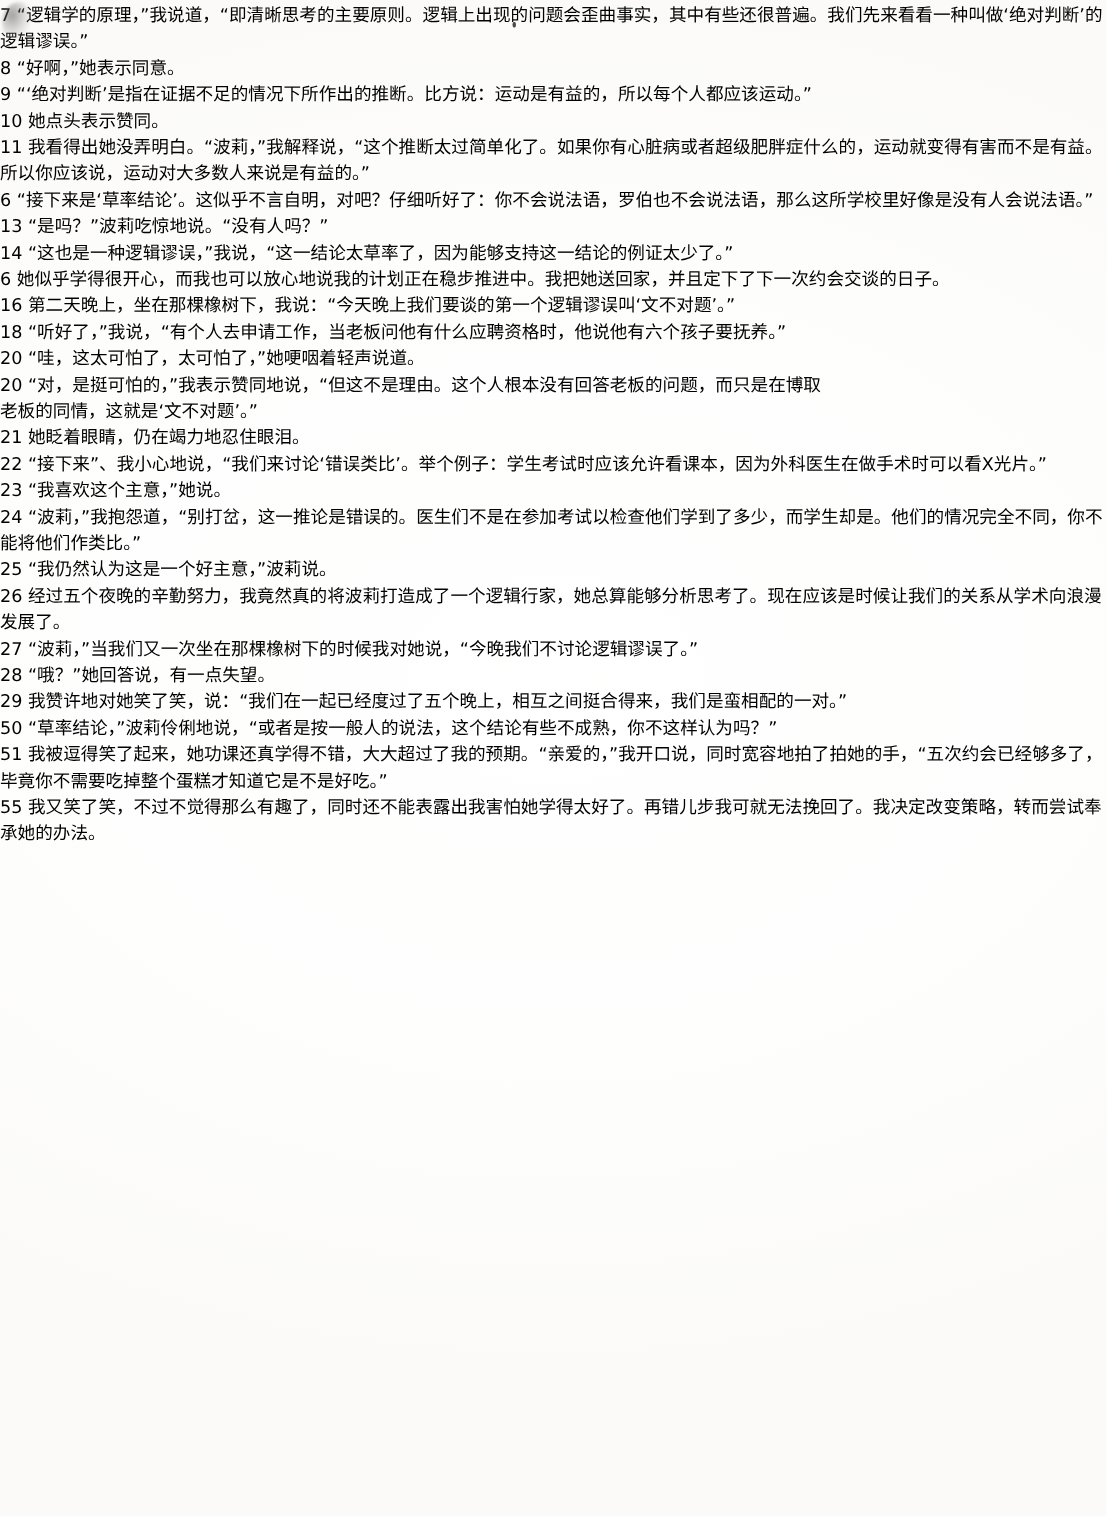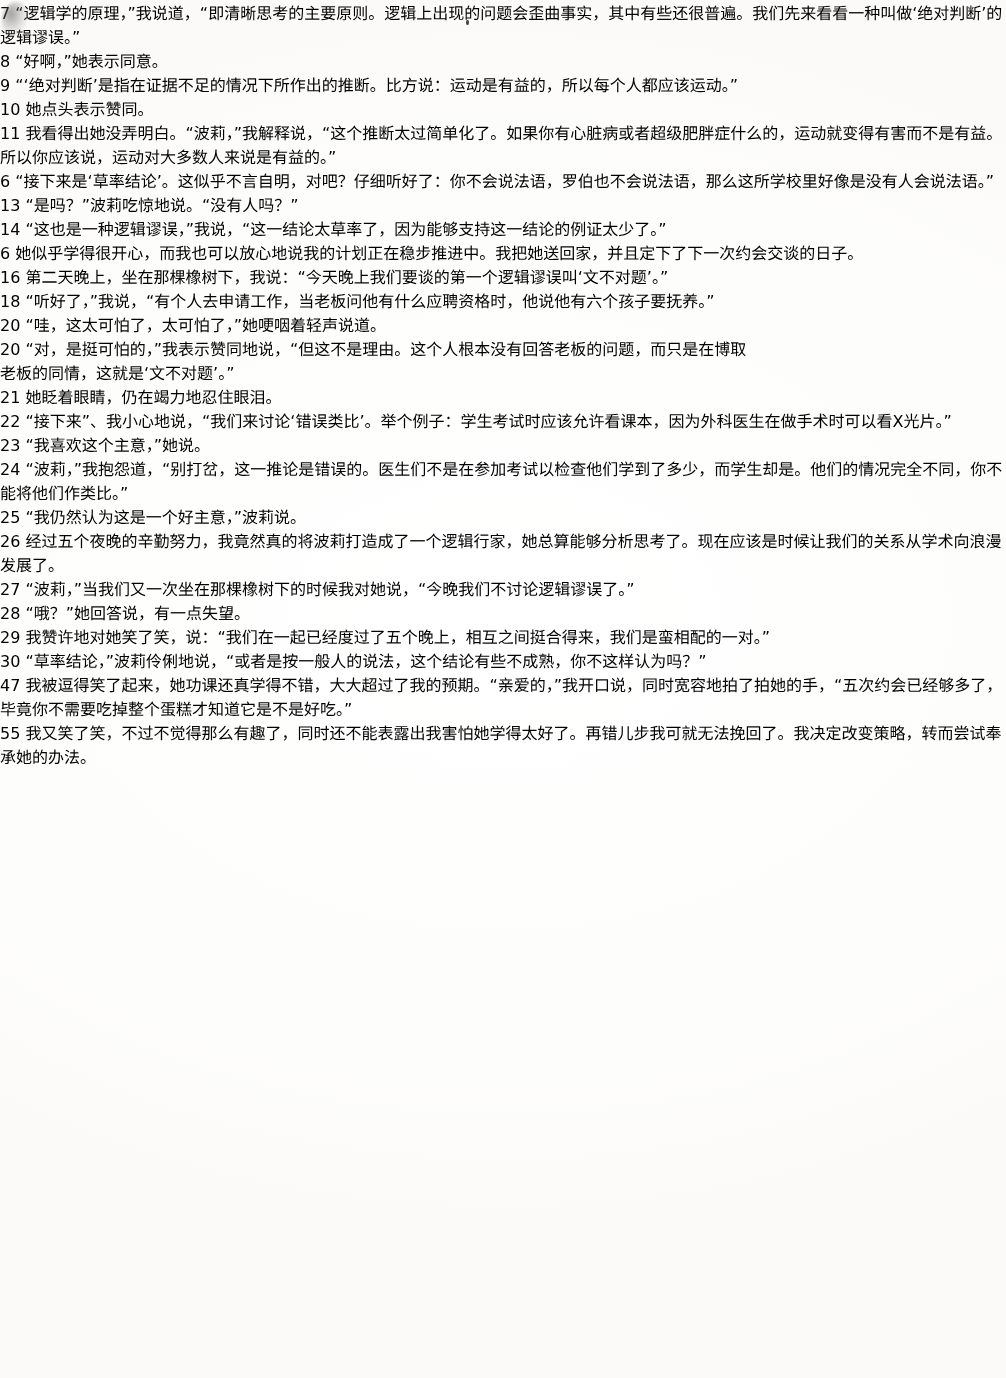--- a/index.html
+++ b/index.html
@@ -178,26 +178,26 @@
       <span class="para-num">28</span>
       <span class="para-text">“哦？”她回答说，有一点失望。</span>
     </div>
 
     <div class="para">
       <span class="para-num">29</span>
       <span class="para-text">我赞许地对她笑了笑，说：“我们在一起已经度过了五个晚上，相互之间挺合得来，我们是蛮相配的一对。”</span>
     </div>
 
     <div class="para">
-      <span class="para-num">30</span>
+      <span class="para-num">50</span>
       <span class="para-text">“草率结论，”波莉伶俐地说，“或者是按一般人的说法，这个结论有些不成熟，你不这样认为吗？”</span>
     </div>
 
     <div class="para">
-      <span class="para-num">47</span>
+      <span class="para-num">51</span>
       <span class="para-text">我被逗得笑了起来，她功课还真学得不错，大大超过了我的预期。“亲爱的，”我开口说，同时宽容地拍了拍她的手，“五次约会已经够多了，毕竟你不需要吃掉整个蛋糕才知道它是不是好吃。”</span>
     </div>
 
 
     <div class="para">
       <span class="para-num">55</span>
       <span class="para-text">我又笑了笑，不过不觉得那么有趣了，同时还不能表露出我害怕她学得太好了。再错儿步我可就无法挽回了。我决定改变策略，转而尝试奉承她的办法。</span>
     </div>
 
   </div>

